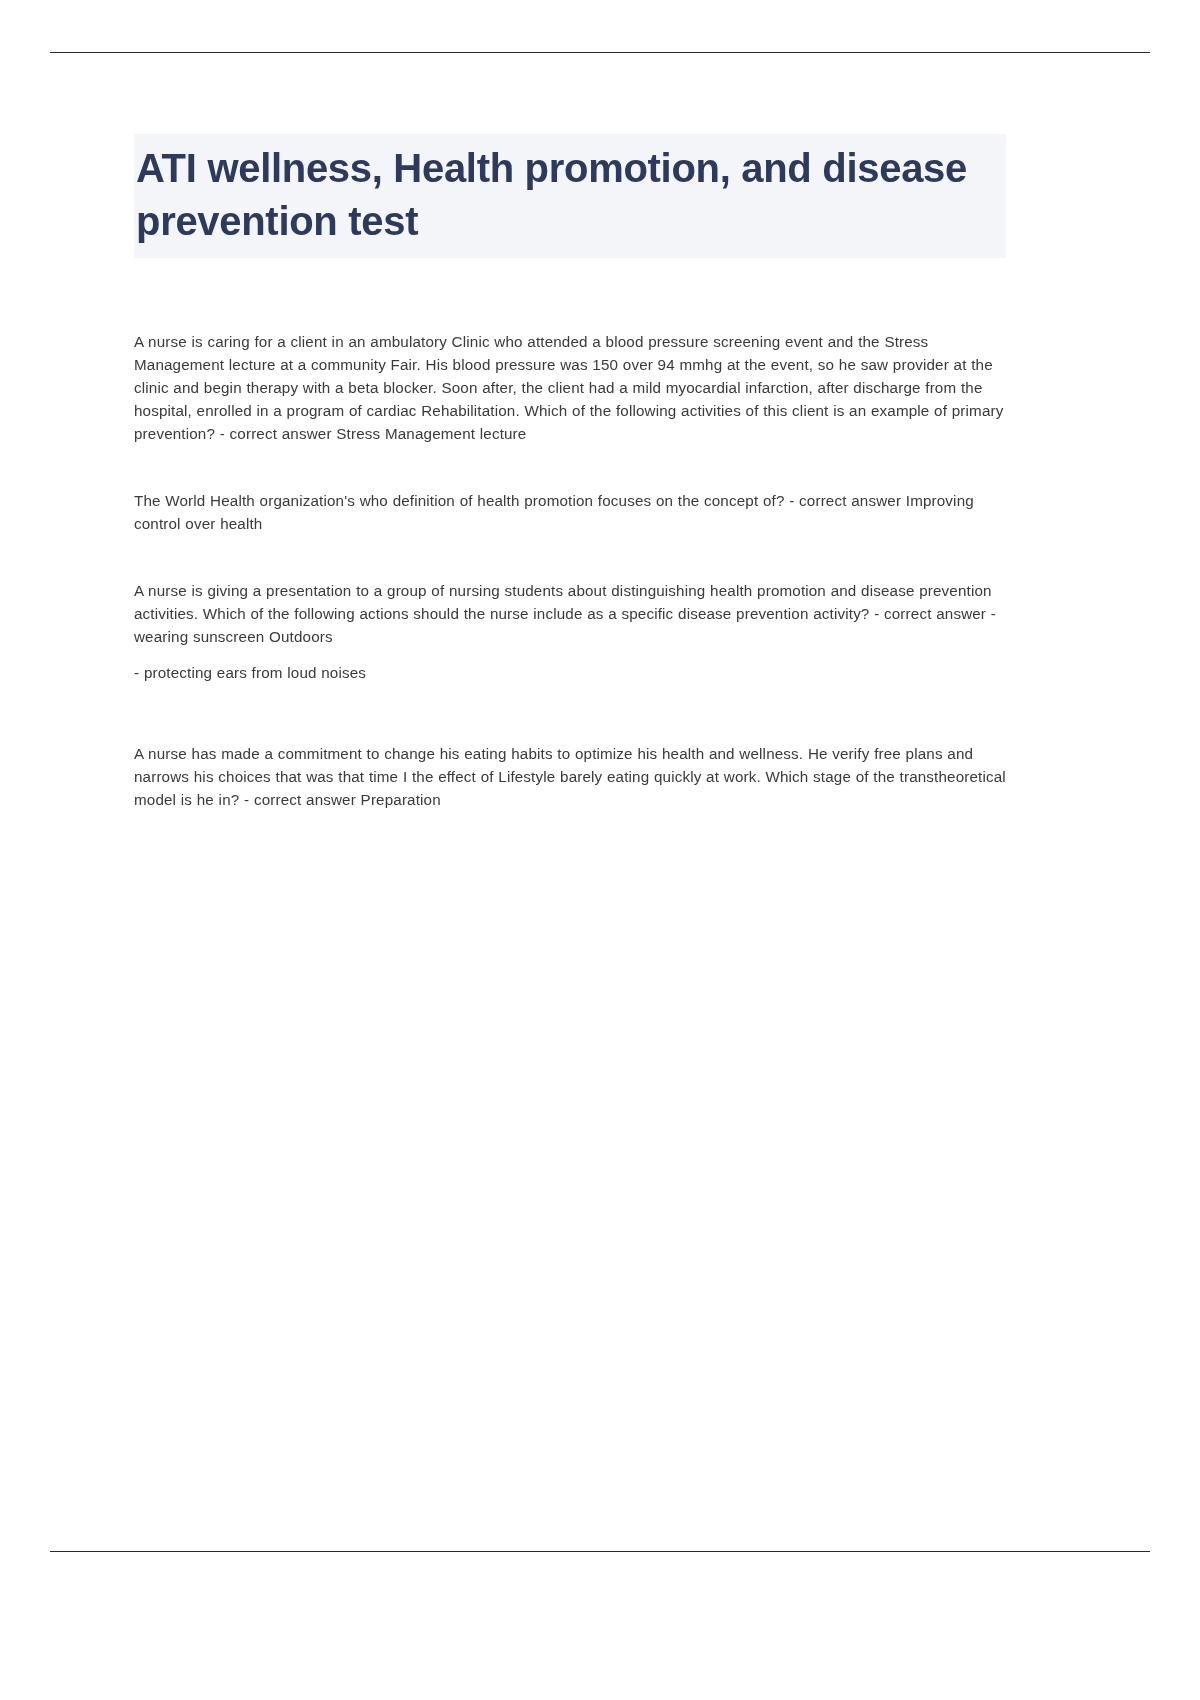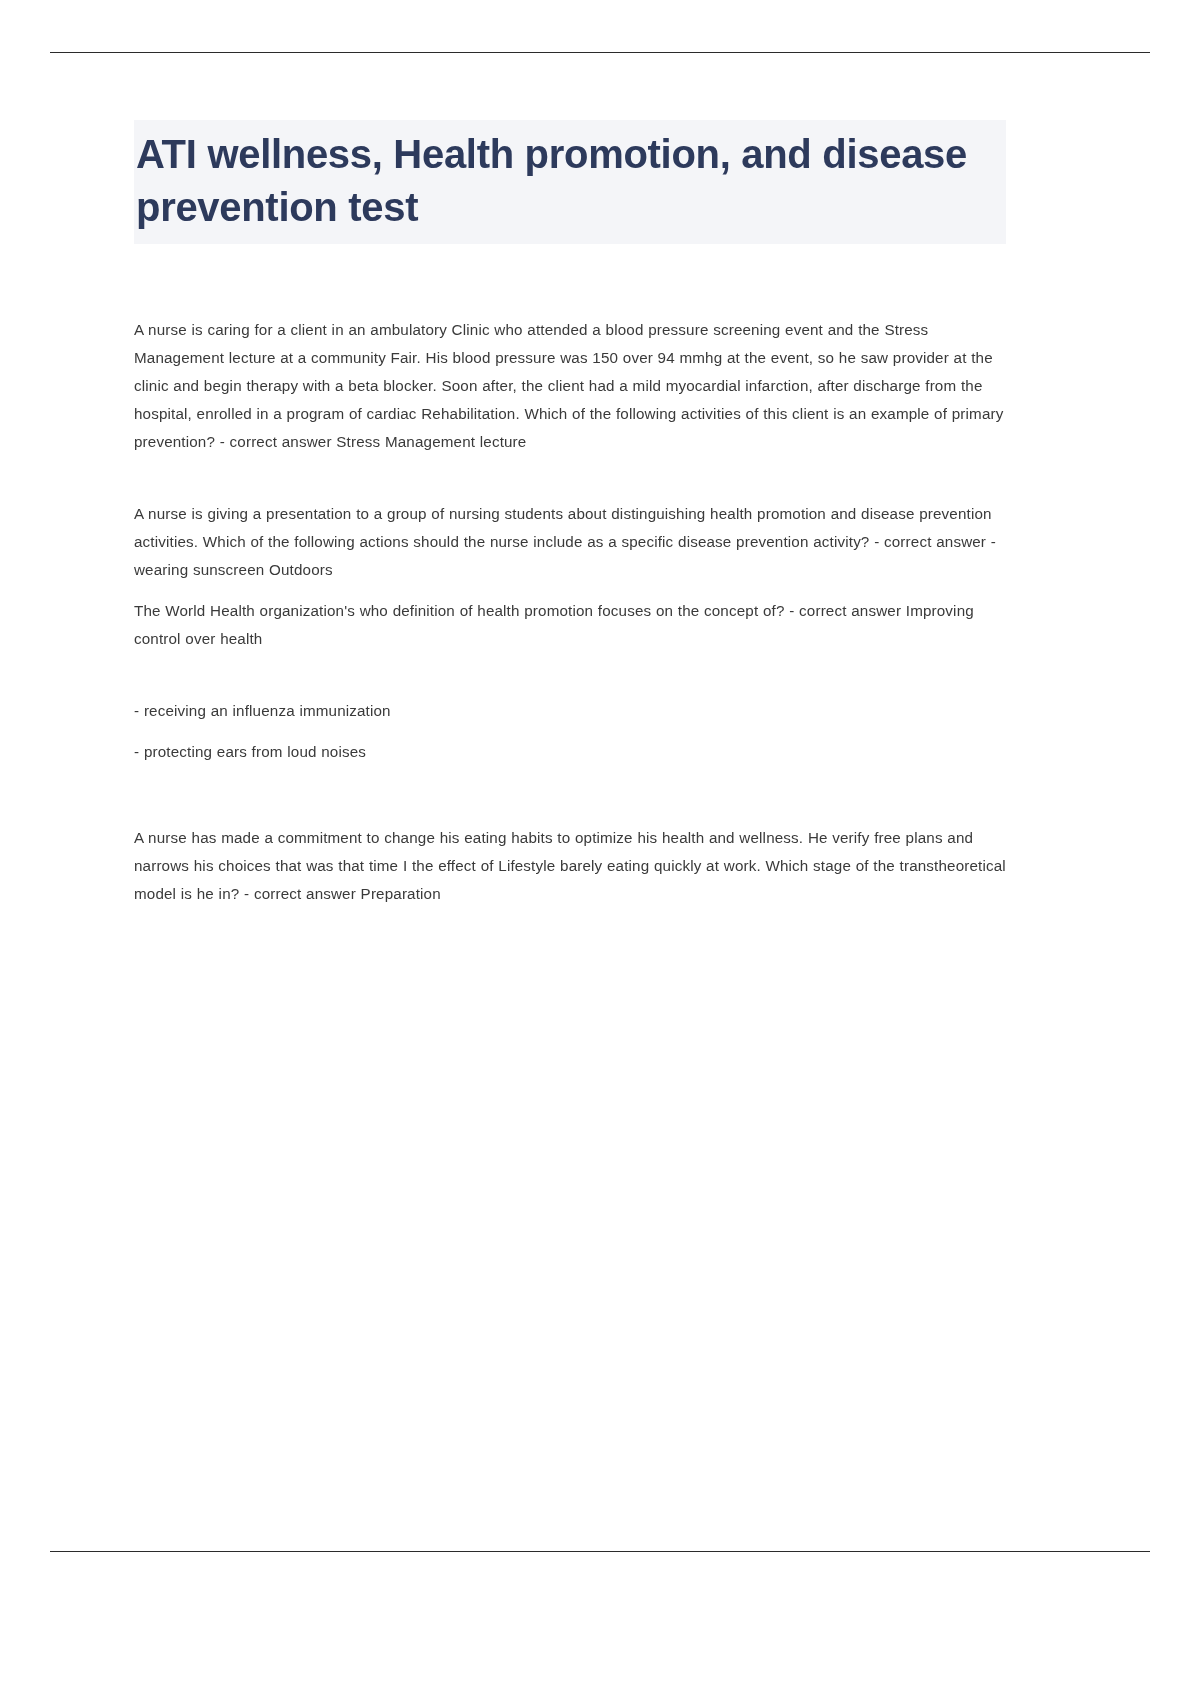--- a/index.html
+++ b/index.html
@@ -29,21 +29,21 @@
     right: 50px;
     height: 1px;
     background: #2b2b2b;
   }
   .rule-top { top: 52px; }
   .rule-bottom { bottom: 148px; }
 
   .content {
     position: absolute;
     left: 134px;
-    top: 120px;
+    top: 134px;
     width: 872px;
   }
 
   .doc-title {
     display: block;
     background: #f4f5f8;
     color: #2d3a5c;
     font-family: "Liberation Sans", sans-serif;
     font-weight: 700;
     font-size: 40px;
@@ -56,21 +56,21 @@
   }
 
   .body-block {
     margin-top: 72px;
   }
 
   p.para {
     color: #3a3a3a;
     font-family: "Liberation Sans", sans-serif;
     font-size: 15.2px;
-    line-height: 28px;
+    line-height: 23px;
     margin: 0 0 33px 0;
     text-align: left;
     letter-spacing: 0.01em;
     word-spacing: 0.02em;
   }
 
   p.para.gap-lg { margin-bottom: 44px; }
   p.para.gap-sm { margin-bottom: 13px; }
   p.para.bullet { margin-bottom: 13px; }
   p.para.bullet-last { margin-bottom: 58px; }
@@ -86,25 +86,24 @@
   <div class="content">
 
     <h1 class="doc-title">ATI wellness, Health promotion, and disease prevention test</h1>
 
     <div class="body-block">
 
       <p class="para gap-lg">A nurse is caring for a client in an ambulatory Clinic who attended a blood pressure screening event and the Stress Management lecture at a community Fair. His blood pressure was 150 over 94 mmhg at the event, so he saw provider at the clinic and begin therapy with a beta blocker. Soon after, the client had a mild myocardial infarction, after discharge from the hospital, enrolled in a program of cardiac Rehabilitation. Which of the following activities of this client is an example of primary prevention? - correct answer Stress Management lecture</p>
 
 
 
+      <p class="para gap-lg">The World Health organization's who definition of health promotion focuses on the concept of? - correct answer Improving control over health</p>
+
       <p class="para gap-sm">A nurse is giving a presentation to a group of nursing students about distinguishing health promotion and disease prevention activities. Which of the following actions should the nurse include as a specific disease prevention activity? - correct answer - wearing sunscreen Outdoors</p>
 
-      <p class="para gap-lg">The World Health organization's who definition of health promotion focuses on the concept of? - correct answer Improving control over health</p>
-
-      <p class="para bullet">- receiving an influenza immunization</p>
 
       <p class="para bullet-last">- protecting ears from loud noises</p>
 
       <p class="para gap-lg">A nurse has made a commitment to change his eating habits to optimize his health and wellness. He verify free plans and narrows his choices that was that time I the effect of Lifestyle barely eating quickly at work. Which stage of the transtheoretical model is he in? - correct answer Preparation</p>
 
 
     </div>
   </div>
 
   <div class="rule rule-bottom"></div>

